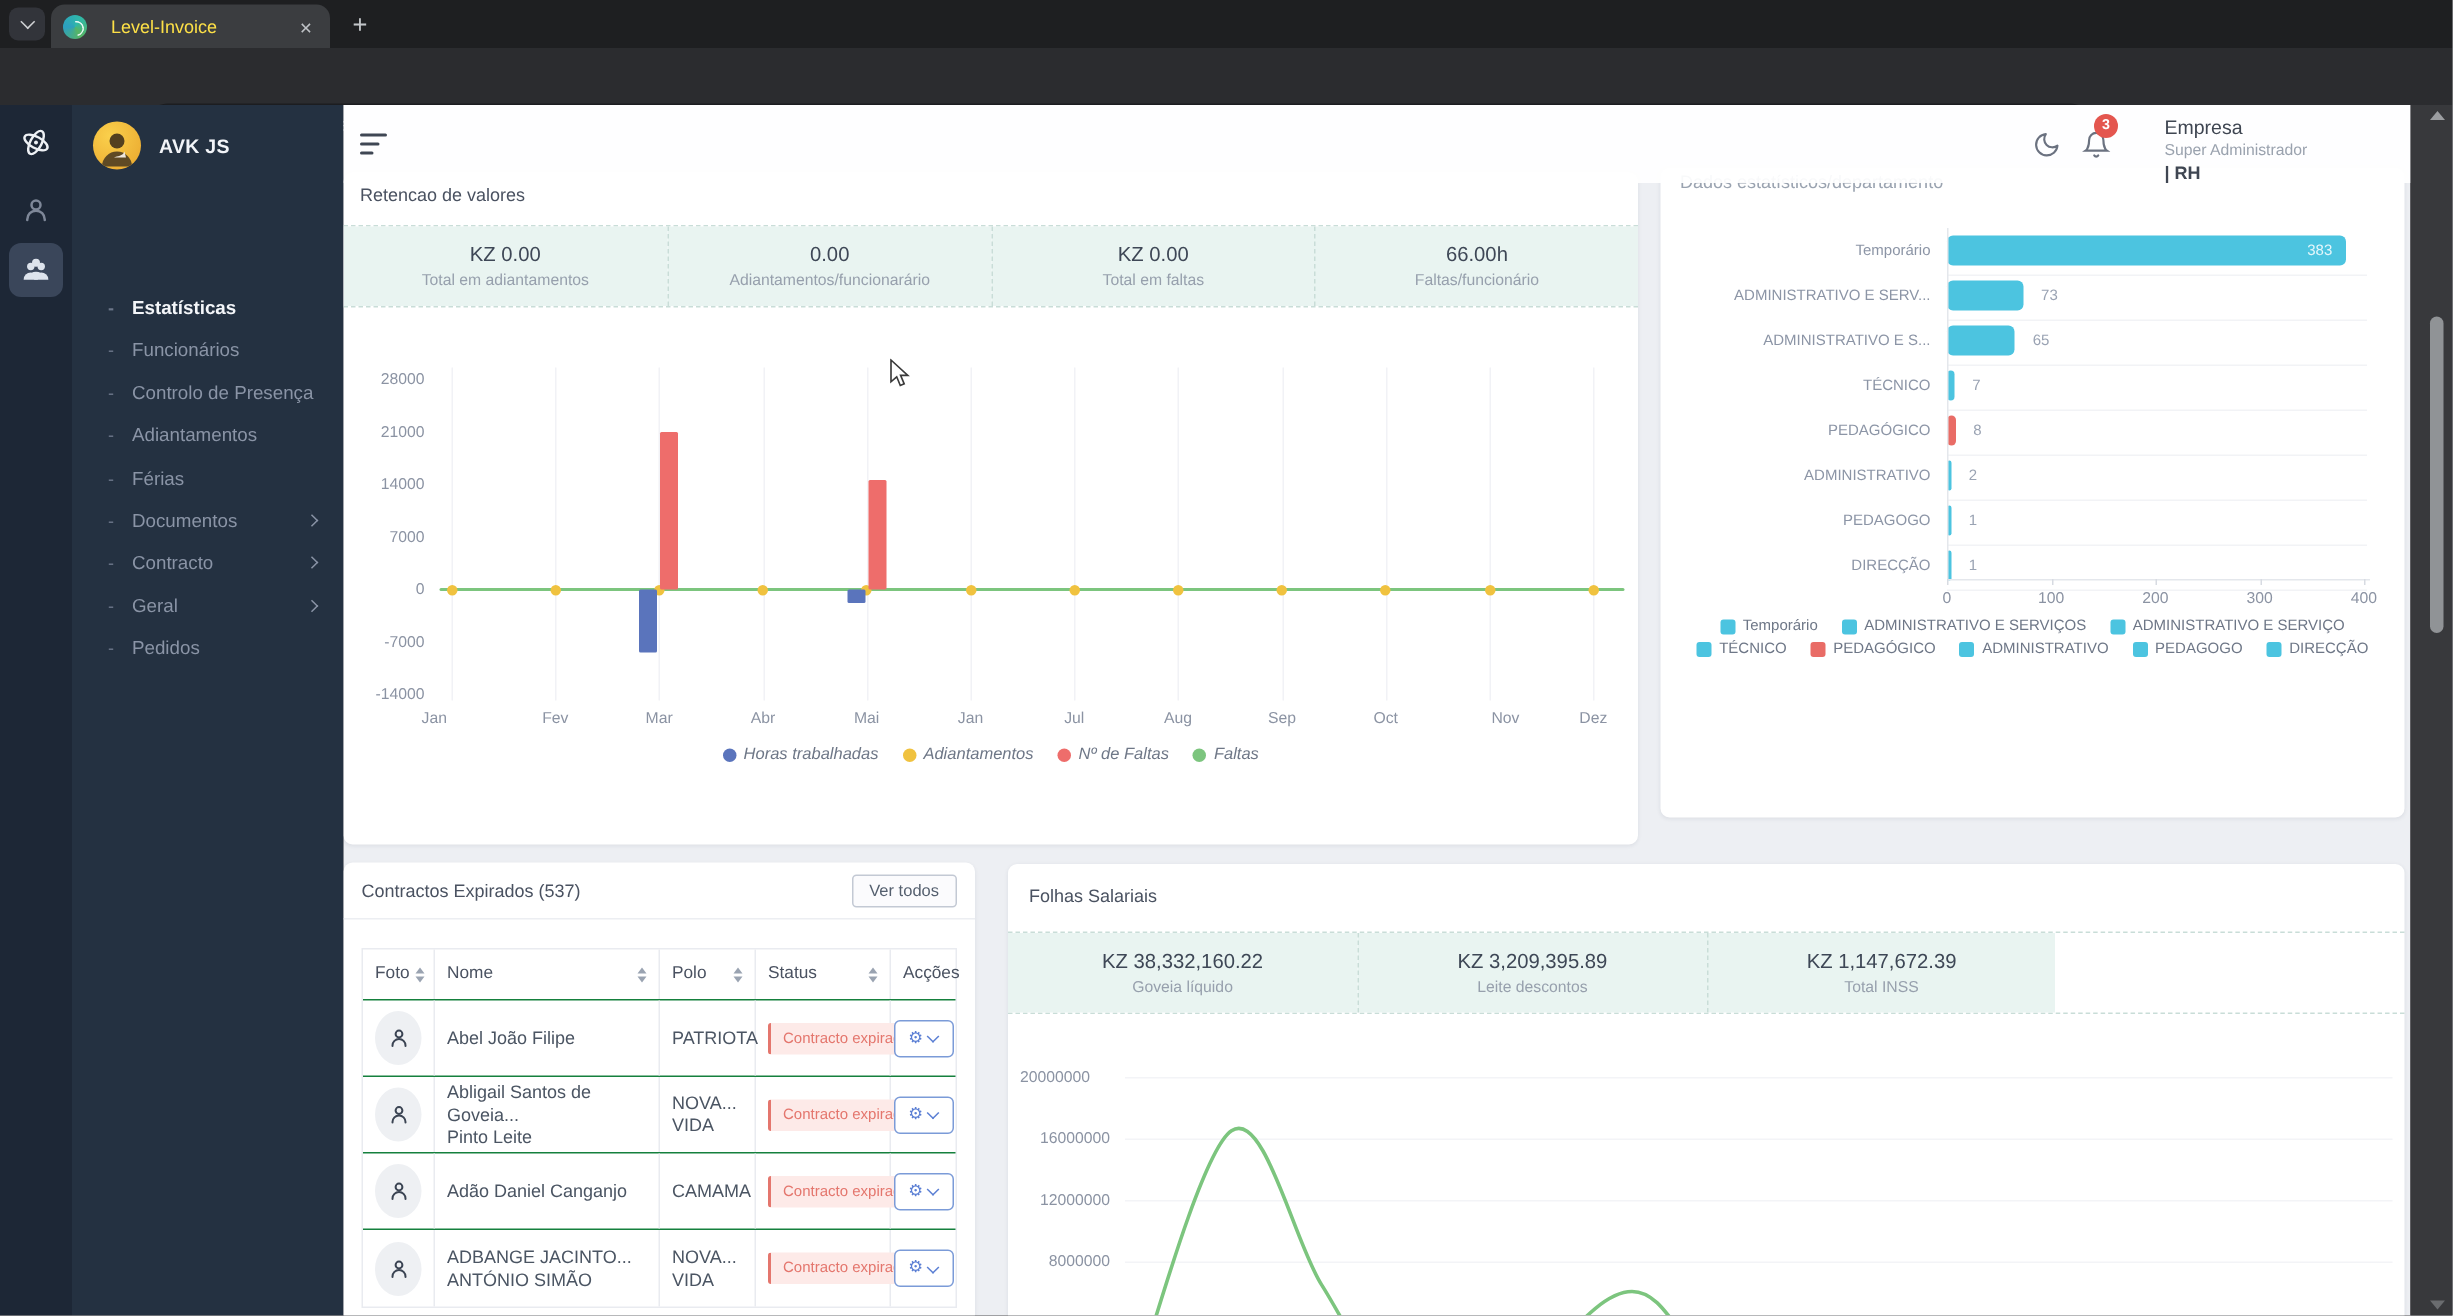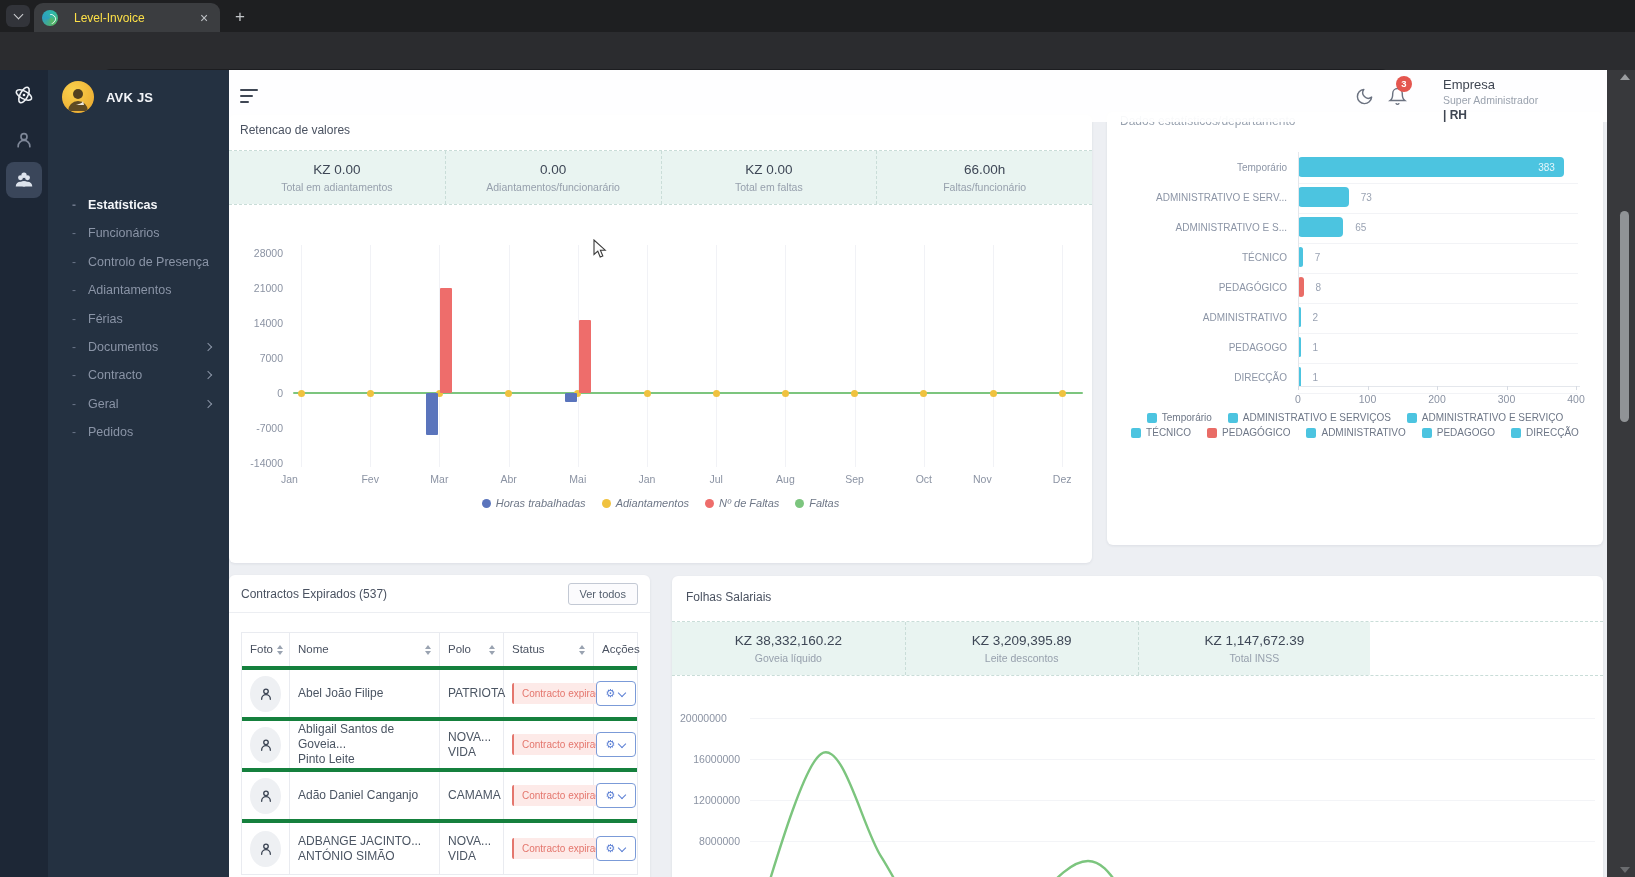--- a/index.html
+++ b/index.html
@@ -57,21 +57,21 @@
   .litem{display:flex;align-items:center;font-size:11px;color:#6e7787}
   .ldot{width:9px;height:9px;border-radius:50%;margin-right:5px}
   .lsq{width:10px;height:10px;border-radius:2px;margin-right:5px}
   .dlbl{position:absolute;font-size:10px;color:#8c95a6;text-align:right}
   .dbar{position:absolute;height:20px;border-radius:4px}
   .dval{position:absolute;font-size:10px;color:#9aa3b3}
   
   .btn-vt{position:absolute;font-size:11px;color:#545f6e;background:#fbfbfd;border:1px solid #c3c9d4;border-radius:3px;padding:4px 11px}
   .tdiv{position:absolute;left:0;height:1px;background:#eceef2}
   .ct{position:absolute;border:1px solid #e9ebf0;box-sizing:border-box}
-  .trow{display:flex;border-bottom:4px solid #15803d;box-sizing:border-box}
+  .trow{display:flex;border-bottom:1px solid #15803d;box-sizing:border-box}
   .trow:last-child{border-bottom:none}
   .tcell{border-right:1px solid #e9ebf0;box-sizing:border-box;display:flex;align-items:center;padding:0 8px;font-size:12px;color:#4b5563;white-space:pre-line;line-height:15px}
   .tcell:last-child{border-right:none}
   .thead .tcell{font-size:11.5px;color:#4a5261;height:33px;justify-content:space-between}
   .sort{display:flex;flex-direction:column;row-gap:2px;margin-left:4px}
   .sort i{width:0;height:0;border-left:3.5px solid transparent;border-right:3.5px solid transparent}
   .sort .up{border-bottom:4px solid #9aa3b1}
   .sort .dn{border-top:4px solid #9aa3b1}
   .avatarcell{width:36px;height:36px;border-radius:50%;background:#eef0f3;display:flex;align-items:center;justify-content:center;margin:0 auto}
   .sbadge{font-size:10px;color:#e4766d;background:#fdeae8;border-left:2px solid #e4766d;border-radius:2px;padding:3px 8px;white-space:nowrap}
@@ -309,21 +309,21 @@
         <div class="tick" style="left: 52px; top: 358px; width: 40px; text-align: left;">Jan</div>
         <div class="tick" style="left: 121.2px; top: 358px; width: 40px; text-align: center;">Fev</div>
         <div class="tick" style="left: 190.4px; top: 358px; width: 40px; text-align: center;">Mar</div>
         <div class="tick" style="left: 259.6px; top: 358px; width: 40px; text-align: center;">Abr</div>
         <div class="tick" style="left: 328.8px; top: 358px; width: 40px; text-align: center;">Mai</div>
         <div class="tick" style="left: 398px; top: 358px; width: 40px; text-align: center;">Jan</div>
         <div class="tick" style="left: 467.2px; top: 358px; width: 40px; text-align: center;">Jul</div>
         <div class="tick" style="left: 536.4px; top: 358px; width: 40px; text-align: center;">Aug</div>
         <div class="tick" style="left: 605.6px; top: 358px; width: 40px; text-align: center;">Sep</div>
         <div class="tick" style="left: 674.8px; top: 358px; width: 40px; text-align: center;">Oct</div>
-        <div class="tick" style="left: 744px; top: 358px; width: 40px; text-align: left;">Nov</div>
+        <div class="tick" style="left: 744px; top: 358px; width: 40px; text-align: right;">Nov</div>
         <div class="tick" style="left: 813.2px; top: 358px; width: 40px; text-align: center;">Dez</div>
         <div class="legend" style="left: 0px; top: 382px; width: 863px; font-style: italic;">
           <div class="litem">
             <div class="ldot" style="background: rgb(90, 116, 188);"></div>
             <div>Horas trabalhadas</div>
           </div>
           <div class="litem">
             <div class="ldot" style="background: rgb(240, 194, 63);"></div>
             <div>Adiantamentos</div>
           </div>

